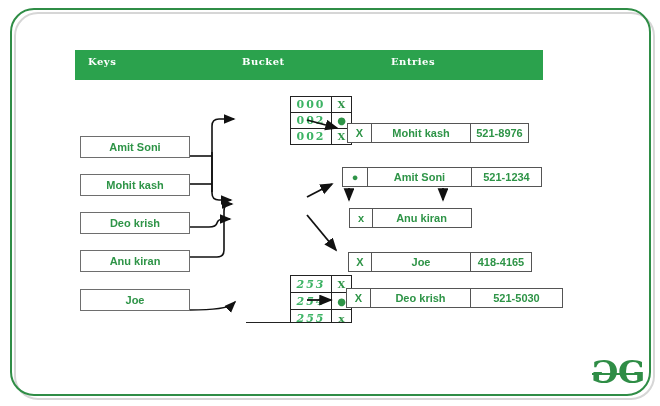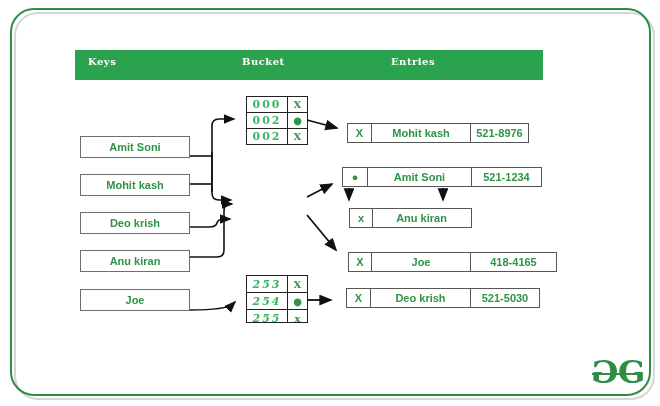--- a/index.html
+++ b/index.html
@@ -9,21 +9,21 @@
                border:2px solid #d6d6d6;border-radius:24px;z-index:0;}
   .card{position:absolute;left:10px;top:8px;width:637px;height:384px;
         border:2px solid #2f8d46;border-radius:24px;background:transparent;z-index:1;}
   .header{position:absolute;left:75px;top:50px;width:468px;height:30px;background:#2ba24d;z-index:2;}
   .hcol{position:absolute;top:6px;color:#ffffff;font-family:"DejaVu Serif",serif;
         font-weight:bold;font-size:10px;letter-spacing:.5px;}
   .keybox{position:absolute;left:80px;width:110px;height:22px;border:1.5px solid #6e6e6e;
           background:#fff;box-sizing:border-box;display:flex;align-items:center;justify-content:center;z-index:3;}
   .keybox span{color:#2e9447;font-weight:bold;font-size:11px;}
   .bucket-wrap{position:absolute;left:246px;z-index:3;background:#fff;}
-  table.bucket{border-collapse:collapse;}
+  table.bucket{border-collapse:collapse;margin-left:44px;}
   table.bucket td{border:1.5px solid #222;box-sizing:border-box;padding:0;text-align:center;
                   font-family:"DejaVu Serif",serif;font-weight:bold;background:#fff;}
   td.num{width:41px;height:16px;color:#3cb364;font-size:11px;letter-spacing:2px;}
   td.mk{width:20px;color:#2e9447;font-size:10px;}
   .clip3{height:47px;overflow:hidden;border-bottom:1.5px solid #222;}
   .clip3 td.num{height:17px;font-style:italic;}
   .entry{position:absolute;display:flex;height:20px;box-sizing:border-box;z-index:3;background:#fff;}
   .entry .cell{border:1.5px solid #555;box-sizing:border-box;display:flex;align-items:center;
                justify-content:center;background:#fff;color:#2e9447;font-weight:bold;font-size:11px;}
   .entry .cell.mkc{border-right-width:1.5px;}
@@ -114,26 +114,26 @@
     <div class="cell" style="width:106px">Amit Soni</div>
     <div class="cell" style="width:71px">521-1234</div>
   </div>
   <div class="entry" style="left:349px;top:208px">
     <div class="cell mkc" style="width:24px">x</div>
     <div class="cell" style="width:100px">Anu kiran</div>
   </div>
   <div class="entry" style="left:348px;top:252px">
     <div class="cell mkc" style="width:24px">X</div>
     <div class="cell" style="width:101px">Joe</div>
-    <div class="cell" style="width:87px">418-4165</div>
+    <div class="cell" style="width:62px">418-4165</div>
   </div>
   <div class="entry" style="left:346px;top:288px">
     <div class="cell mkc" style="width:25px">X</div>
     <div class="cell" style="width:102px">Deo krish</div>
-    <div class="cell" style="width:70px">521-5030</div>
+    <div class="cell" style="width:93px">521-5030</div>
   </div>
 
   <svg class="overlay" width="660" height="406" viewBox="0 0 660 406">
     <defs>
       <marker id="ah" markerWidth="9" markerHeight="8" refX="6.5" refY="3" orient="auto">
         <path d="M0,0 L7.5,3 L0,6 Z" fill="#111"></path>
       </marker>
     </defs>
     <g fill="none" stroke="#111" stroke-width="1.6">
       <path d="M 190 156 L 212 156"></path>

